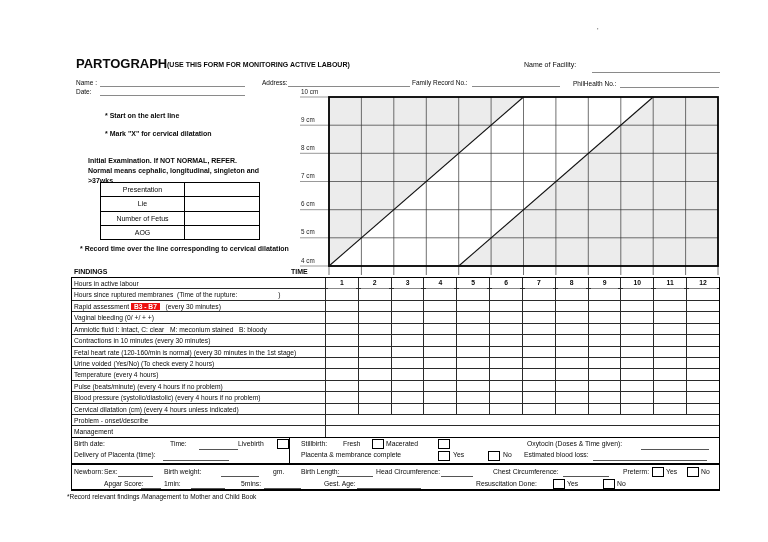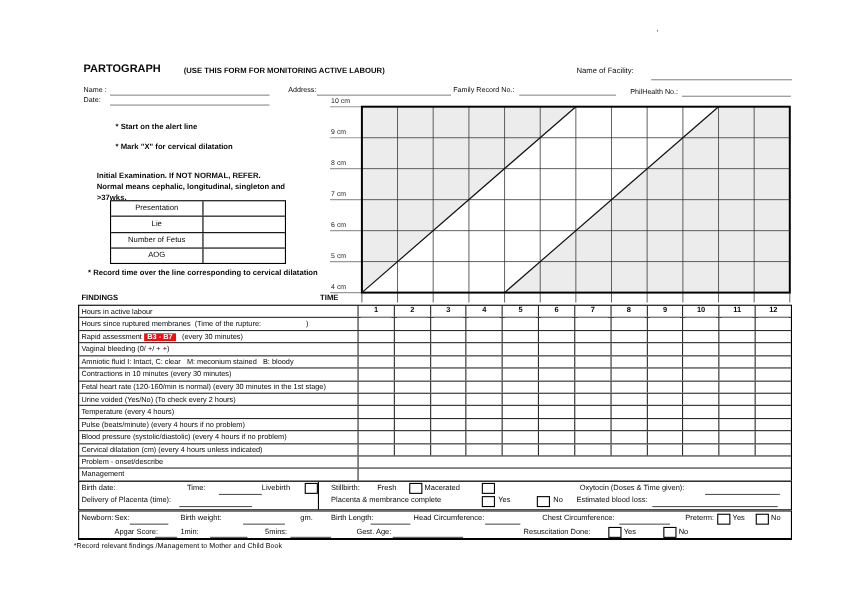--- a/index.html
+++ b/index.html
@@ -39,21 +39,21 @@
   #sec-delivery .tx,#sec-newborn .tx{font-size:6.8px;}
   svg text{font-family:"Liberation Sans","DejaVu Sans",sans-serif;}
 </style>
 </head>
 <body>
 
 <div id="page">
 
   <div class="tx" style="left:597px;top:26px;font-size:8px;color:#555;">'</div>
 
-  <div class="tx b" style="left:76px;top:57px;font-size:10px;">PARTOGRAPH</div>
+  <div class="tx b" style="left:76px;top:57px;font-size:13px;">PARTOGRAPH</div>
   <div class="tx b" style="left:167px;top:61px;">(USE THIS FORM FOR MONITORING ACTIVE LABOUR)</div>
   <div class="tx" style="left:524px;top:61px;">Name of Facility:</div>
   <div class="hl" style="left:592px;top:72px;width:128px;"></div>
 
   <div class="tx" style="left:76px;top:79px;font-size:6.5px;">Name :</div>
   <div class="hl" style="left:100px;top:86px;width:145px;"></div>
   <div class="tx" style="left:262px;top:79px;font-size:6.5px;">Address:</div>
   <div class="hl" style="left:288px;top:86px;width:122px;"></div>
   <div class="tx" style="left:412px;top:79px;font-size:6.5px;">Family Record No.:</div>
   <div class="hl" style="left:472px;top:86px;width:88px;"></div>

